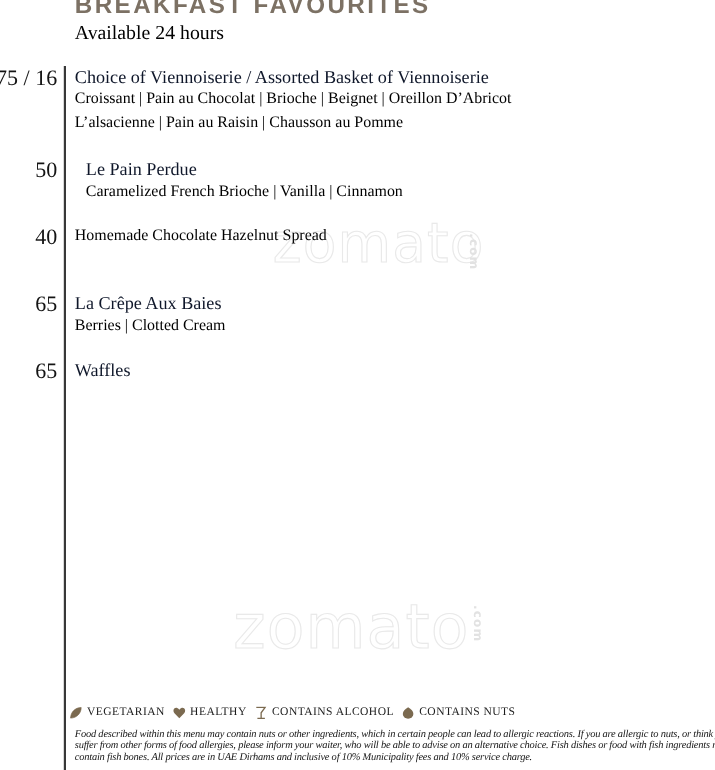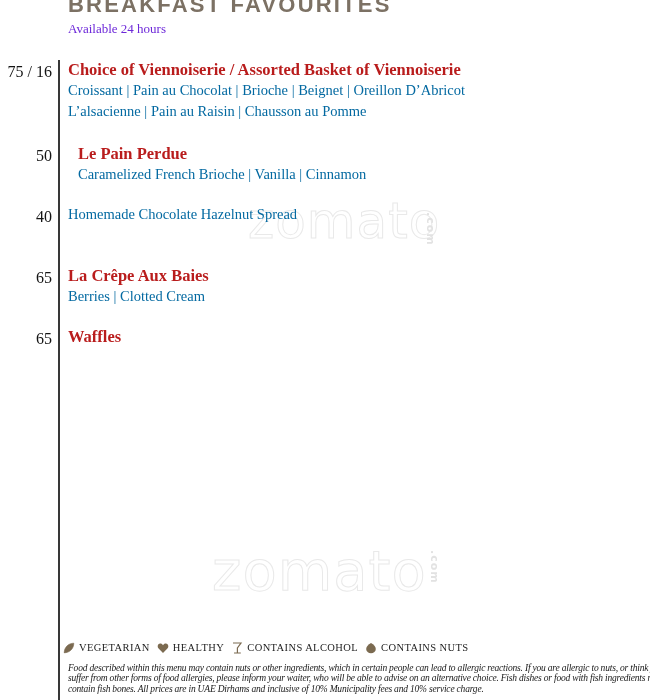--- a/index.html
+++ b/index.html
@@ -17,42 +17,42 @@
     font-family:"Liberation Sans", sans-serif;
     font-size:22px;font-weight:bold;
     letter-spacing:2.2px;
     line-height:26px;
     color:#7c7164;
     white-space:nowrap;
     z-index:2;
   }
   .page-subtitle{
     position:absolute;left:68px;top:19px;
-    font-size:13px;line-height:20px;
-    color:#6d28d9;z-index:2;white-space:nowrap;
+    font-size:18px;line-height:20px;
+    color:#000000;z-index:2;white-space:nowrap;
   }
   
   .vrule{
     position:absolute;left:58px;top:60px;bottom:0;
     width:1.5px;background:#383838;z-index:1;
   }
   
   .menu-item{position:absolute;left:0;right:0;z-index:2;}
   .menu-item .price{
     position:absolute;left:0;top:2px;width:52px;
-    text-align:right;font-size:16px;line-height:21px;color:#141414;
+    text-align:right;font-size:20px;line-height:21px;color:#141414;
     white-space:nowrap;direction:rtl;overflow:visible;
   }
   .menu-item .content{margin-left:68px;}
   .menu-item .name{
-    font-size:16.5px;font-weight:bold;line-height:21px;
-    color:#b91c1c;white-space:nowrap;
+    font-size:16.5px;font-weight:normal;line-height:21px;
+    color:#0f172a;white-space:nowrap;
   }
   .menu-item .desc{
-    font-size:14.5px;line-height:21px;color:#0369a1;white-space:nowrap;
+    font-size:14.5px;line-height:21px;color:#000000;white-space:nowrap;
   }
   .mi-1{top:59px;}
   .mi-2{top:143px;padding-left:10px;}
   .mi-3{top:204px;}
   .mi-4{top:265px;}
   .mi-5{top:326px;}
   
   .watermark{
     position:absolute;z-index:0;
     font-family:"DejaVu Sans", sans-serif;

